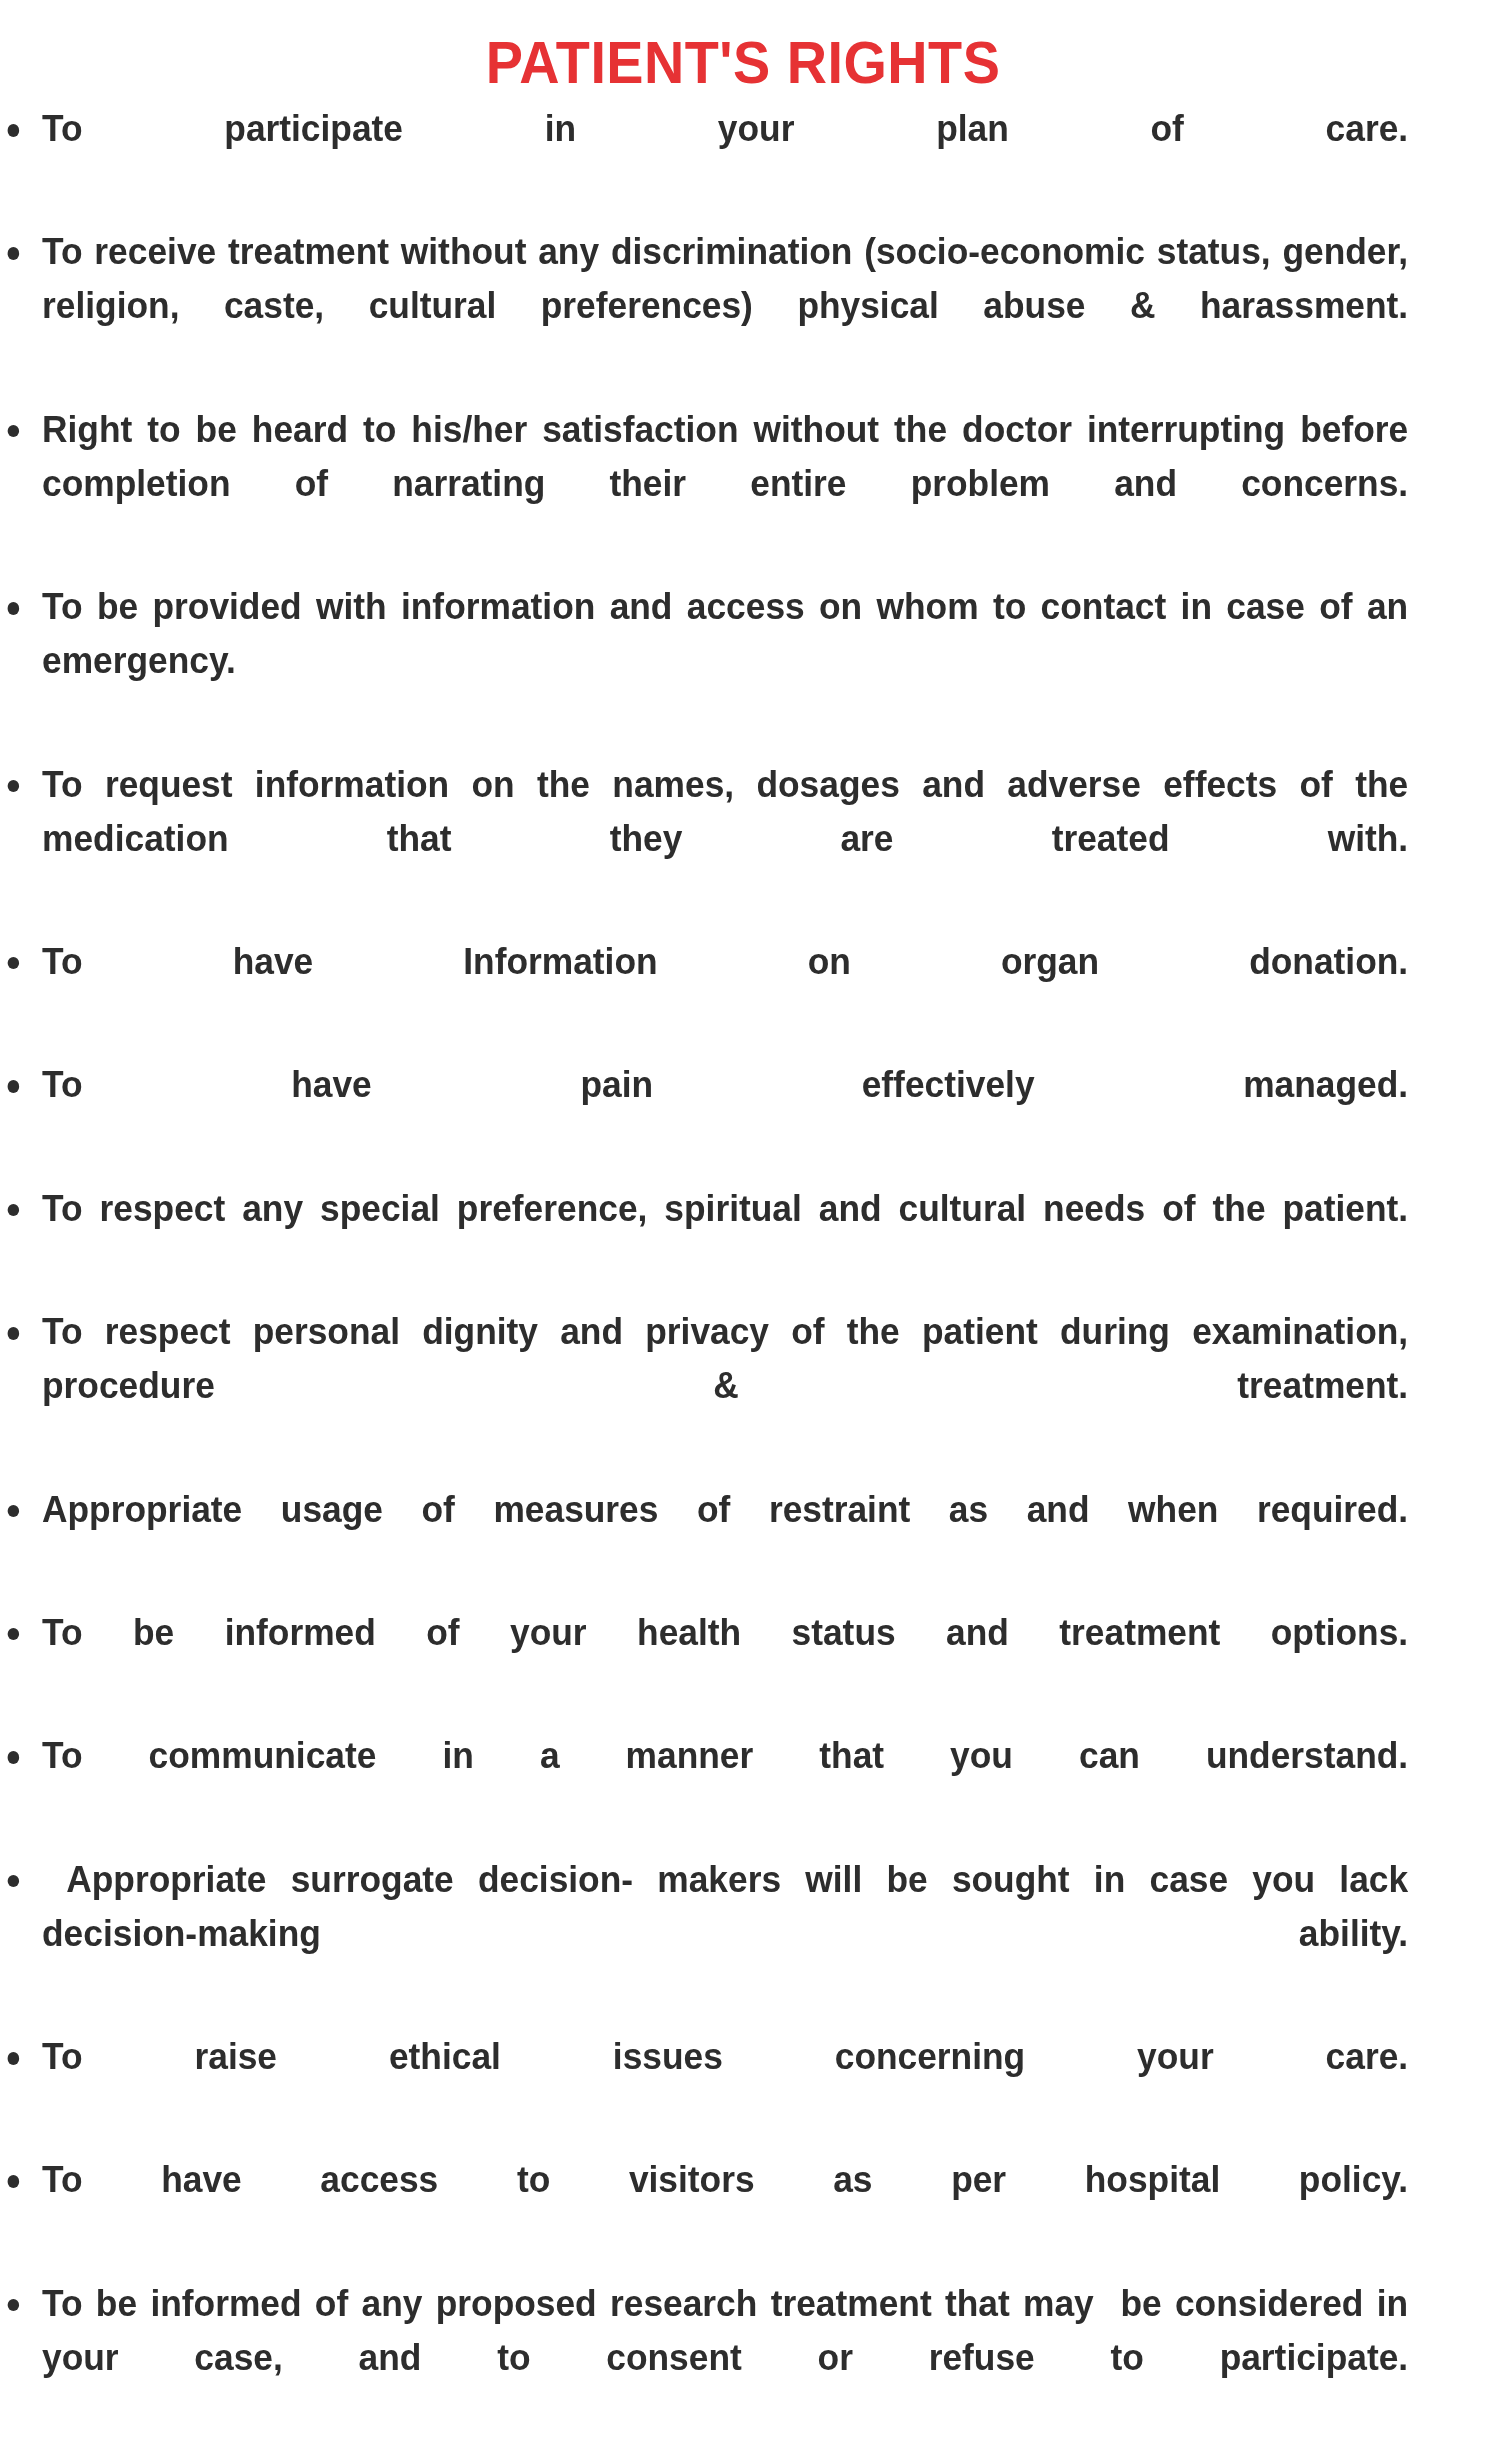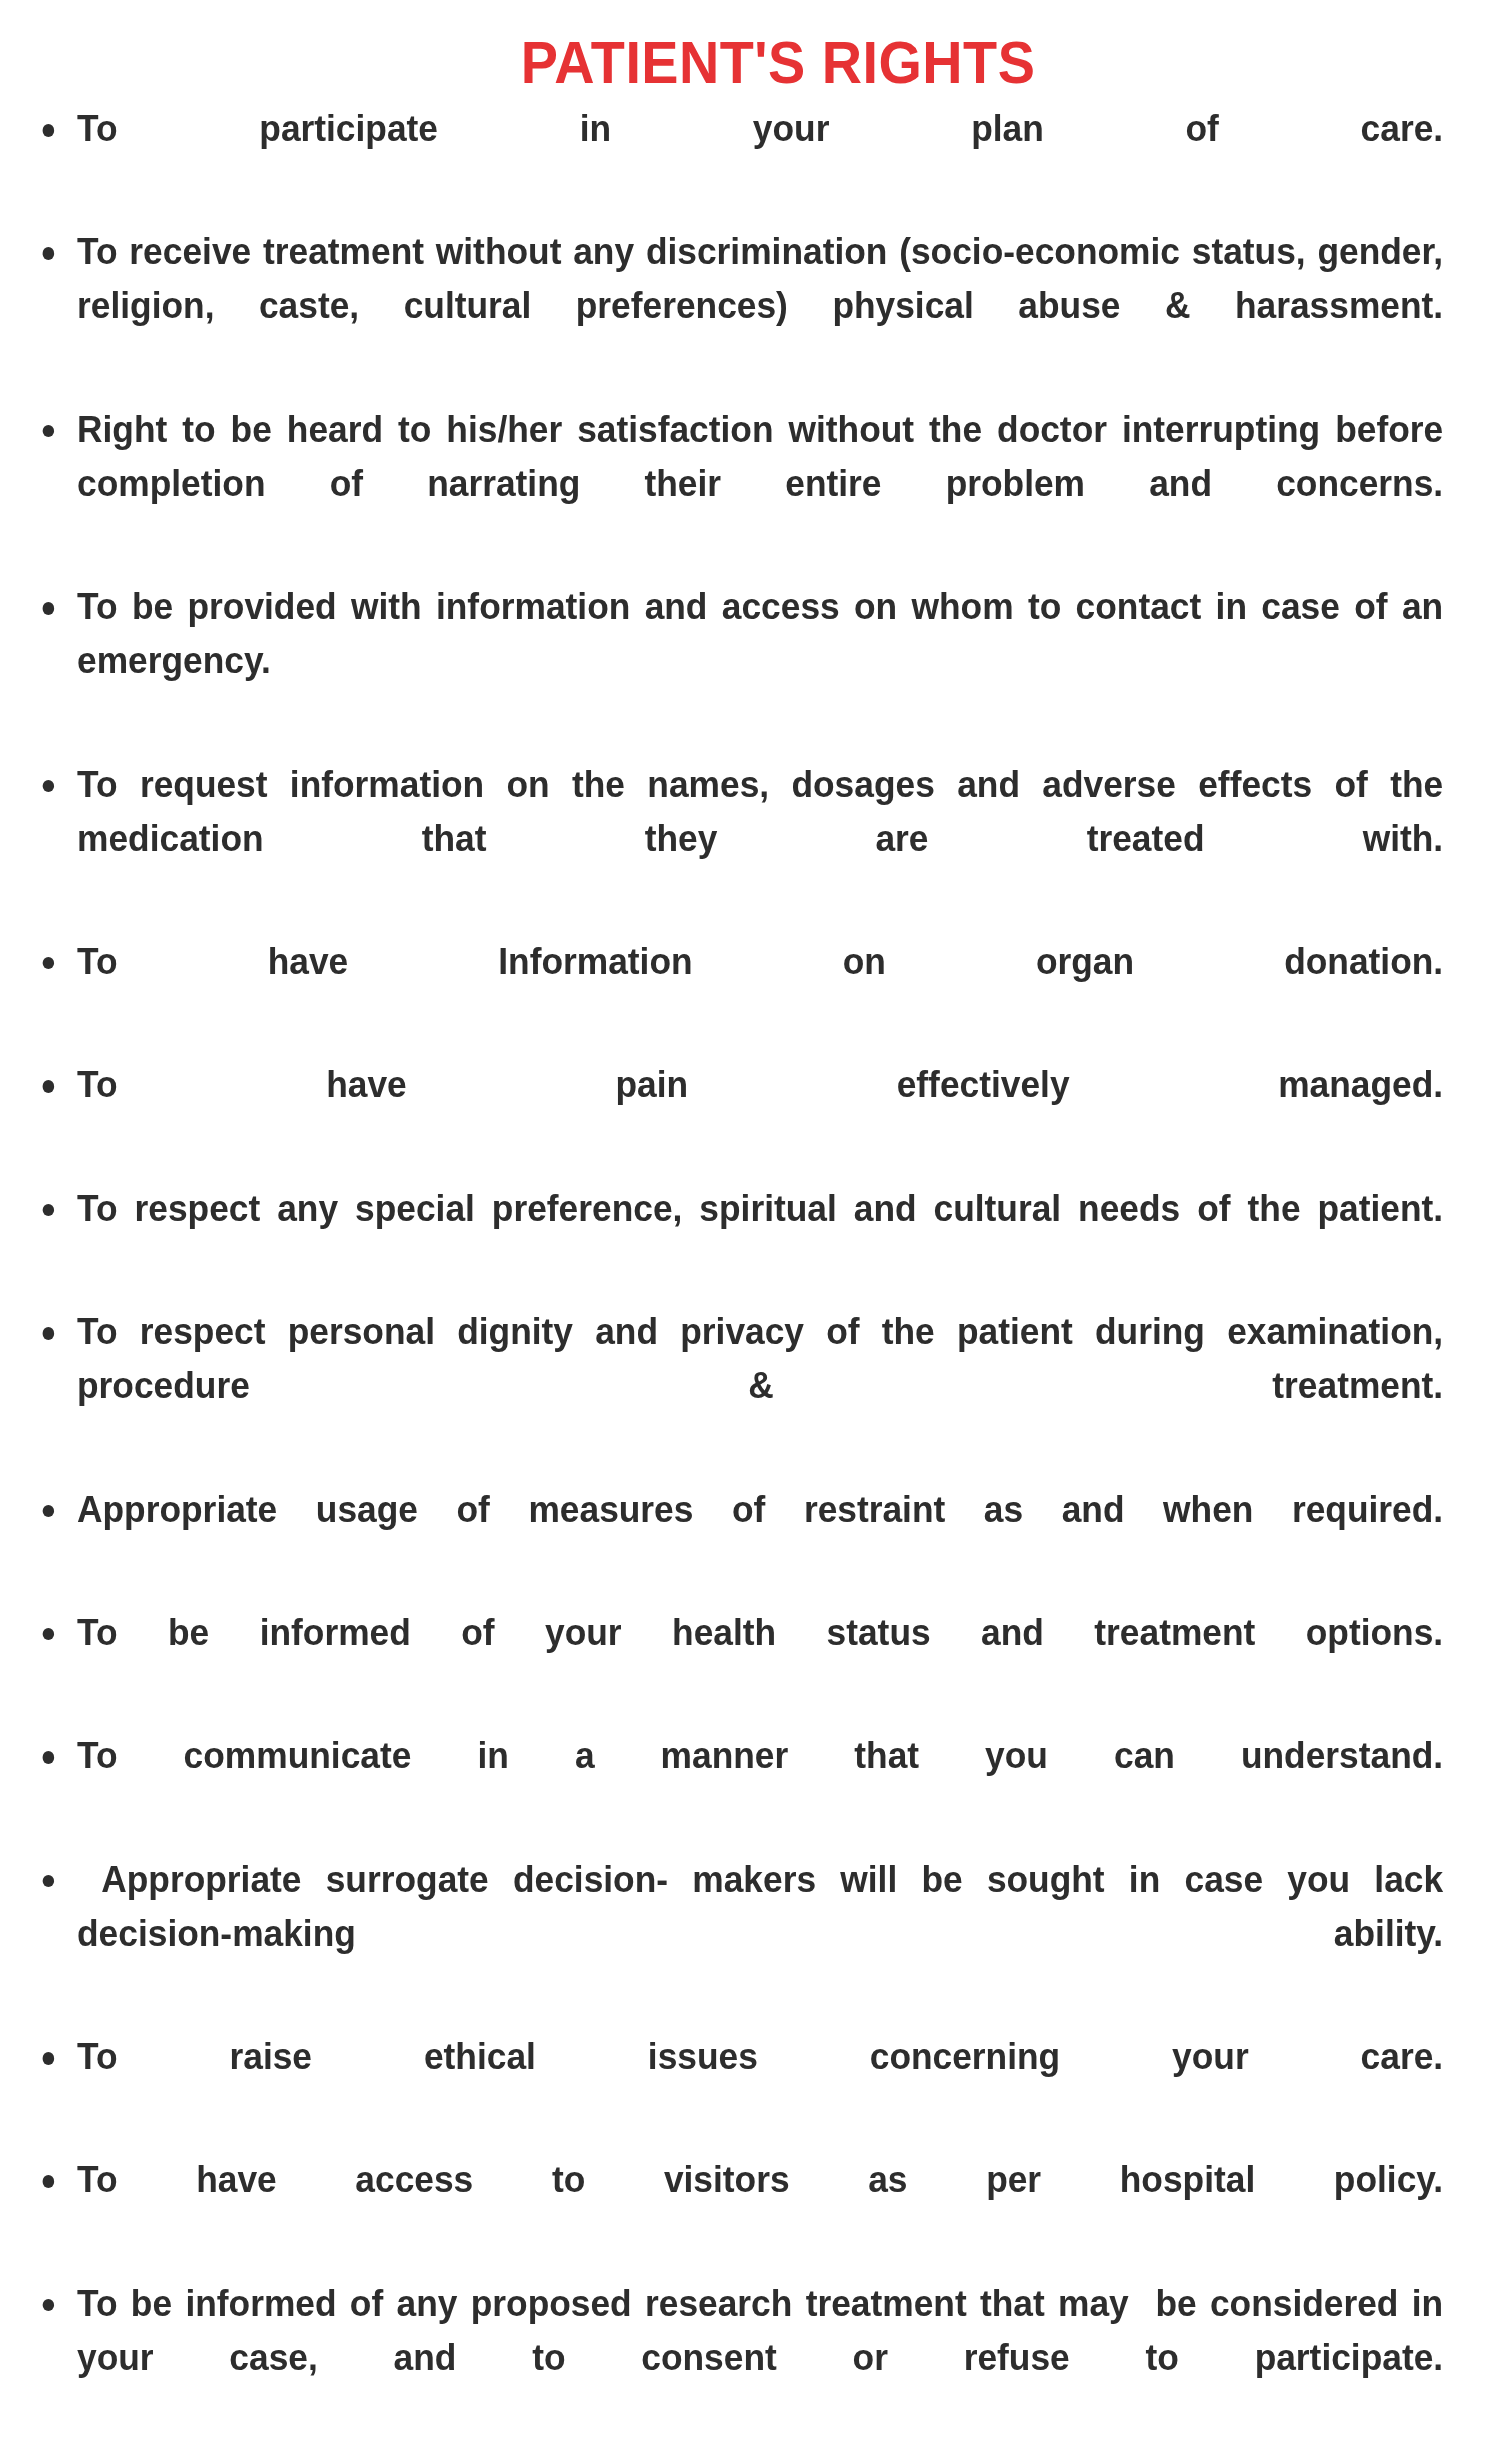--- a/index.html
+++ b/index.html
@@ -12,21 +12,20 @@
     height: 2459px;
     font-family: "Liberation Sans", sans-serif;
     overflow: hidden;
   }
   #page {
     position: relative;
     width: 1334px;
     height: 2459px;
     background: #ffffff;
     box-sizing: border-box;
-    margin-left: 35px;
   }
   #page-title {
     position: absolute;
     top: -13.4px;
     left: 0;
     width: 1486px;
     text-align: center;
     color: #E63234;
     font-family: "Liberation Sans Narrow", "Liberation Sans", sans-serif;
     font-weight: bold;

